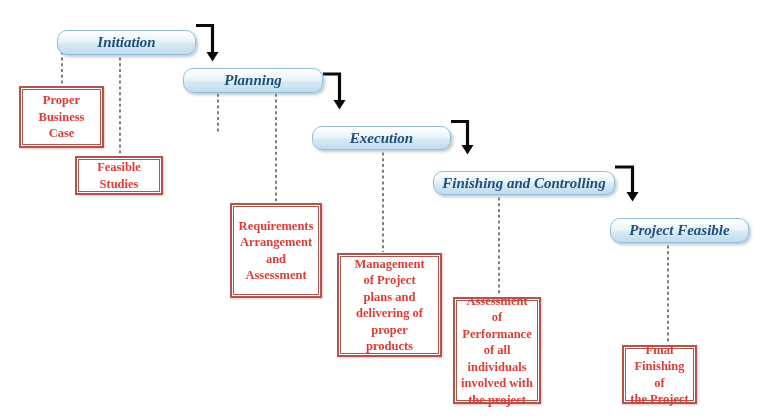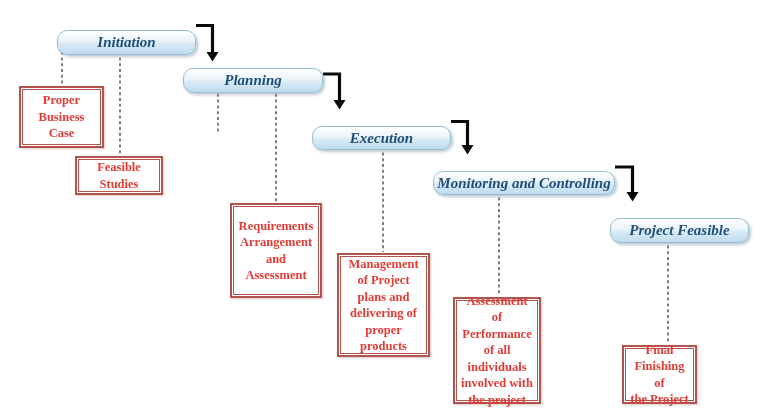--- a/index.html
+++ b/index.html
@@ -69,42 +69,42 @@
   <div class="phase" style="left:57px;top:14px;width:139px;height:25px">
     <span>Initiation</span>
   </div>
   <div class="phase" style="left:183px;top:52px;width:140px;height:25px">
     <span>Planning</span>
   </div>
   <div class="phase" style="left:312px;top:110px;width:139px;height:24px">
     <span>Execution</span>
   </div>
   <div class="phase" style="left:433px;top:155px;width:182px;height:24px">
-    <span>Monitoring and Controlling</span>
+    <span>Finishing and Controlling</span>
   </div>
   <div class="phase" style="left:610px;top:202px;width:139px;height:25px">
     <span>Project Feasible</span>
   </div>
 
   <div class="task" style="left:19px;top:86px;width:85px;height:62px">
     <div class="task-inner">Proper
 Business
 Case</div>
   </div>
   <div class="task" style="left:75px;top:156px;width:88px;height:39px">
     <div class="task-inner">Feasible
 Studies</div>
   </div>
   <div class="task" style="left:230px;top:203px;width:92px;height:95px">
     <div class="task-inner">Requirements
 Arrangement
 and
 Assessment</div>
   </div>
-  <div class="task" style="left:337px;top:253px;width:93px;height:104px">
+  <div class="task" style="left:337px;top:253px;width:105px;height:104px">
     <div class="task-inner">Management
 of Project
 plans and
 delivering of
 proper
 products</div>
   </div>
   <div class="task" style="left:453px;top:297px;width:88px;height:107px">
     <div class="task-inner">Assessment of
 Performance

